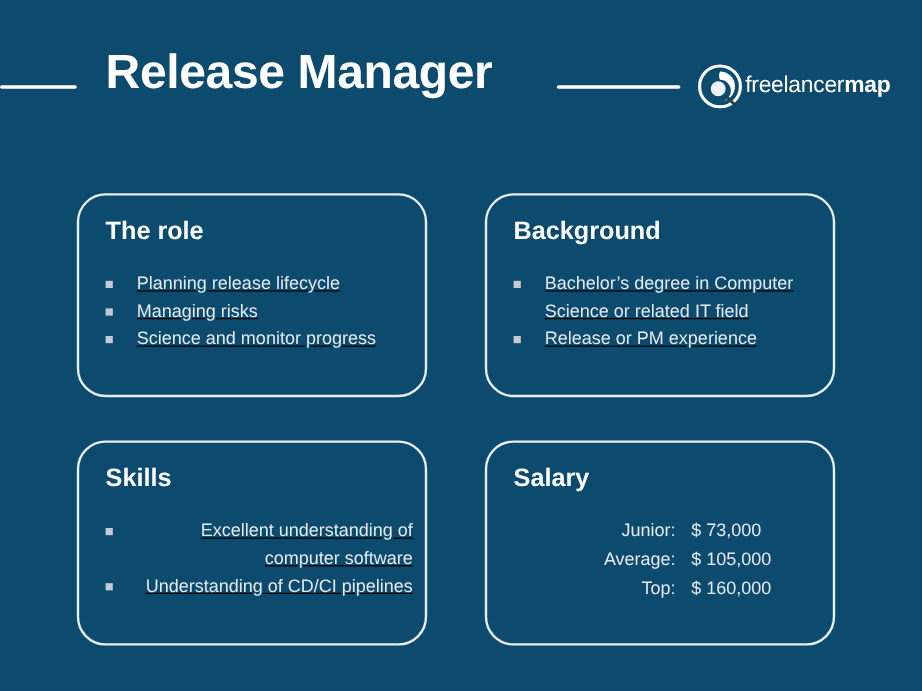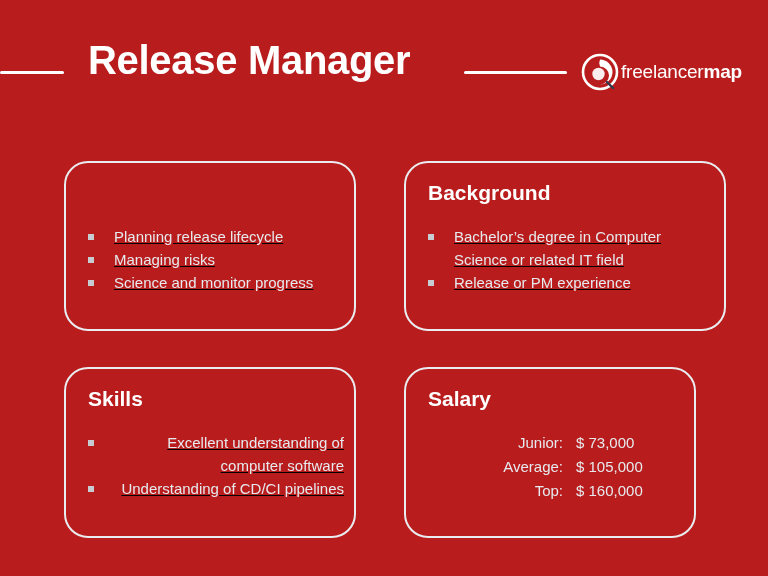--- a/index.html
+++ b/index.html
@@ -10,21 +10,21 @@
     width: 768px;
     height: 576px;
     background: #2c3e50;
     font-family: "Liberation Sans", sans-serif;
     overflow: hidden;
     position: relative;
   }
   .slide {
     position: absolute;
     inset: 0;
-    background: #b91c1c;
+    background: #0c4a6e;
   }
 
   
   .header {
     position: absolute;
     left: 0;
     top: 44px;
     width: 768px;
     height: 60px;
   }
@@ -71,21 +71,21 @@
 
   
   .card {
     position: absolute;
     border: 2px solid #e9edf0;
     border-radius: 24px;
     box-sizing: border-box;
     padding: 0;
   }
   .card-tl { left: 64px;  top: 161px; width: 292px; height: 170px; }
-  .card-tr { left: 404px; top: 161px; width: 322px; height: 170px; }
+  .card-tr { left: 404px; top: 161px; width: 292px; height: 170px; }
   .card-bl { left: 64px;  top: 367px; width: 292px; height: 171px; text-align: right; }
   .card-br { left: 404px; top: 367px; width: 292px; height: 171px; }
 
   .card-title {
     position: absolute;
     left: 22px;
     top: 18px;
     font-size: 21px;
     font-weight: bold;
     color: #ffffff;
@@ -158,20 +158,21 @@
         <circle cx="20" cy="20" r="17" fill="none" stroke="#ffffff" stroke-width="2.6"></circle>
         <path d="M20 7.5 A12.5 12.5 0 0 1 20 32.5 A9 9 0 0 0 20 14.5 A8.5 8.5 0 0 1 20 7.5 Z" fill="#ffffff"></path>
         <circle cx="18.5" cy="22" r="6.2" fill="#ffffff" opacity="0.92"></circle>
         <path d="M27 30 L33 36" stroke="#2c3e50" stroke-width="2.4" stroke-linecap="round"></path>
       </svg>
       <span class="logo-text"><span>freelancer</span><b>map</b></span>
     </div>
   </div>
 
   <div class="card card-tl">
+    <div class="card-title">The role</div>
     <ul class="bullets">
       <li>Planning release lifecycle</li>
       <li>Managing risks</li>
       <li>Science and monitor progress</li>
     </ul>
   </div>
 
   <div class="card card-tr">
     <div class="card-title">Background</div>
     <ul class="bullets">

